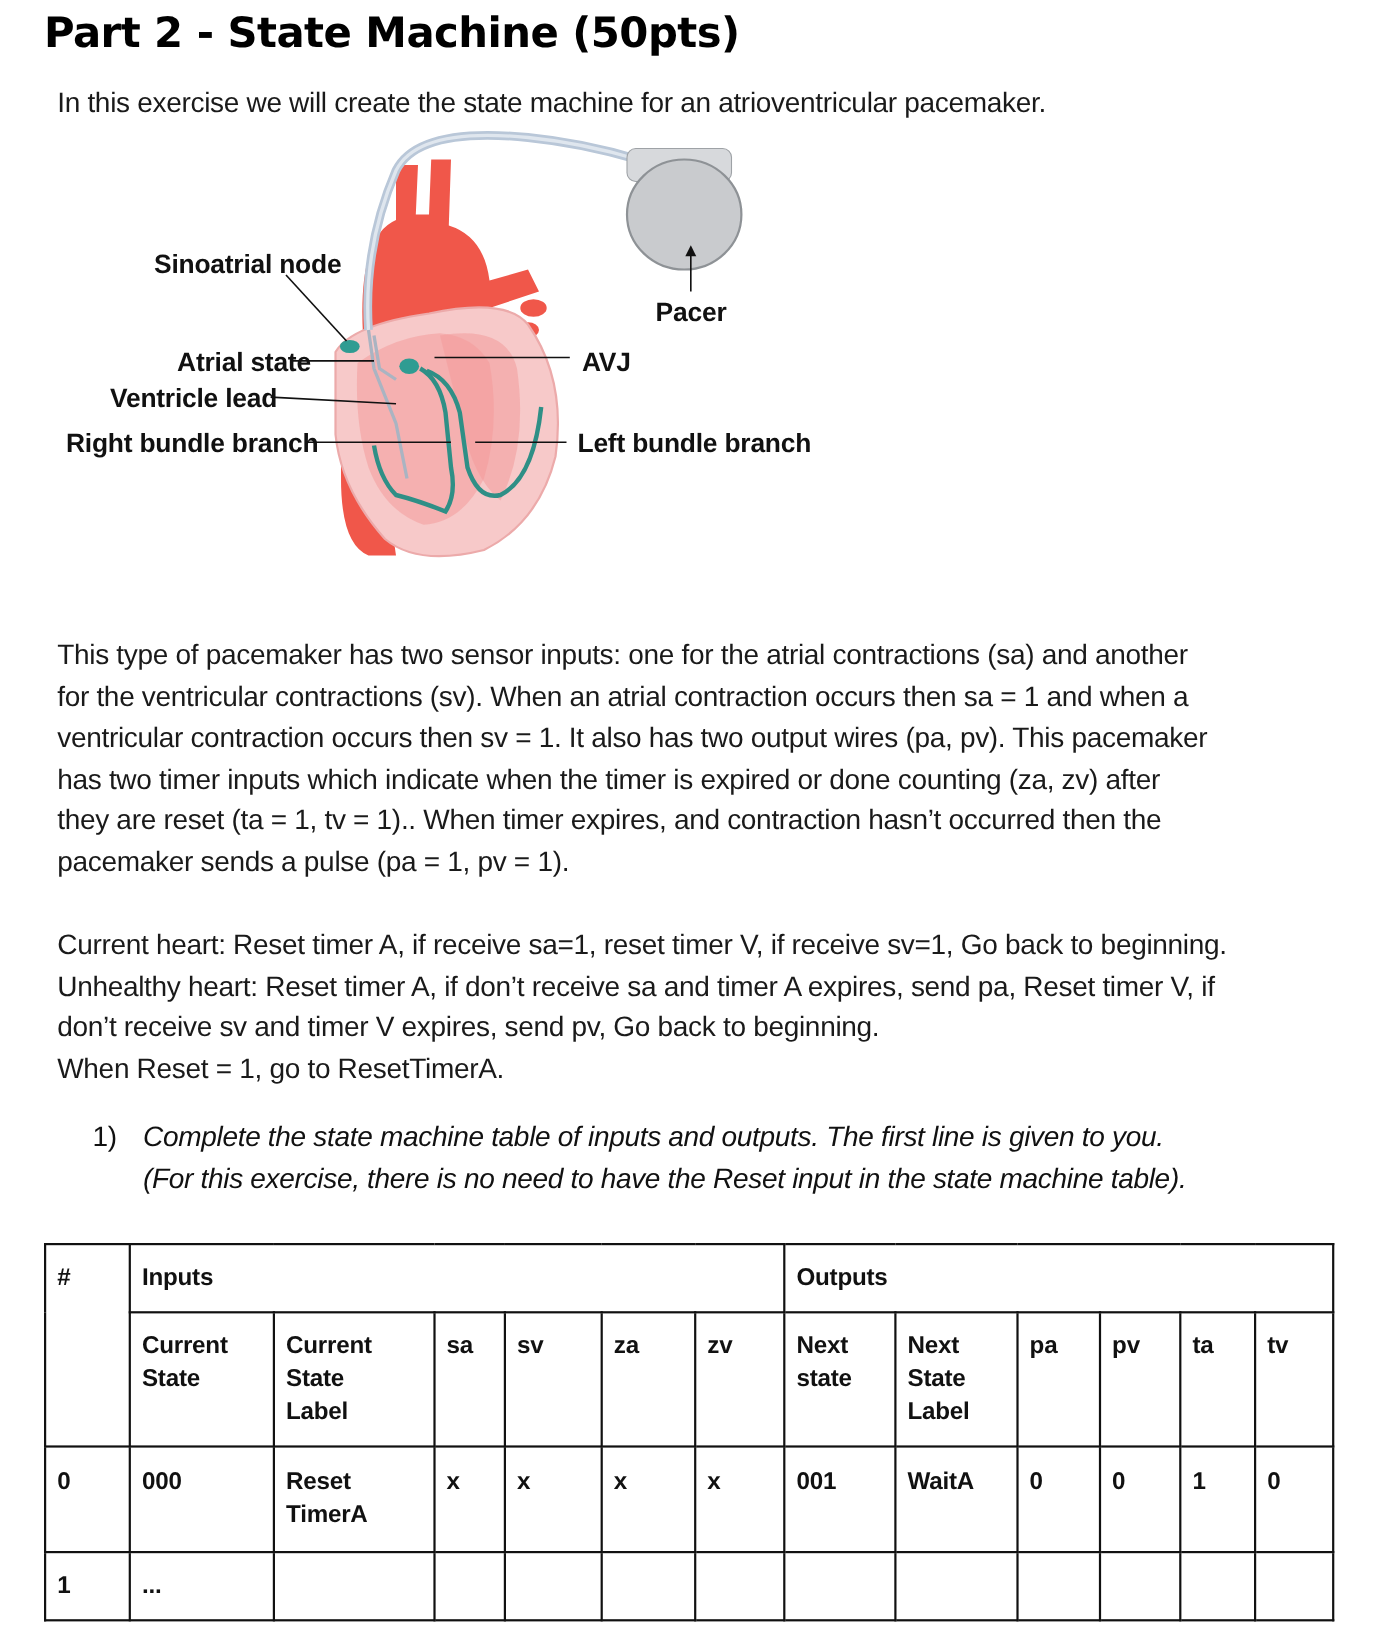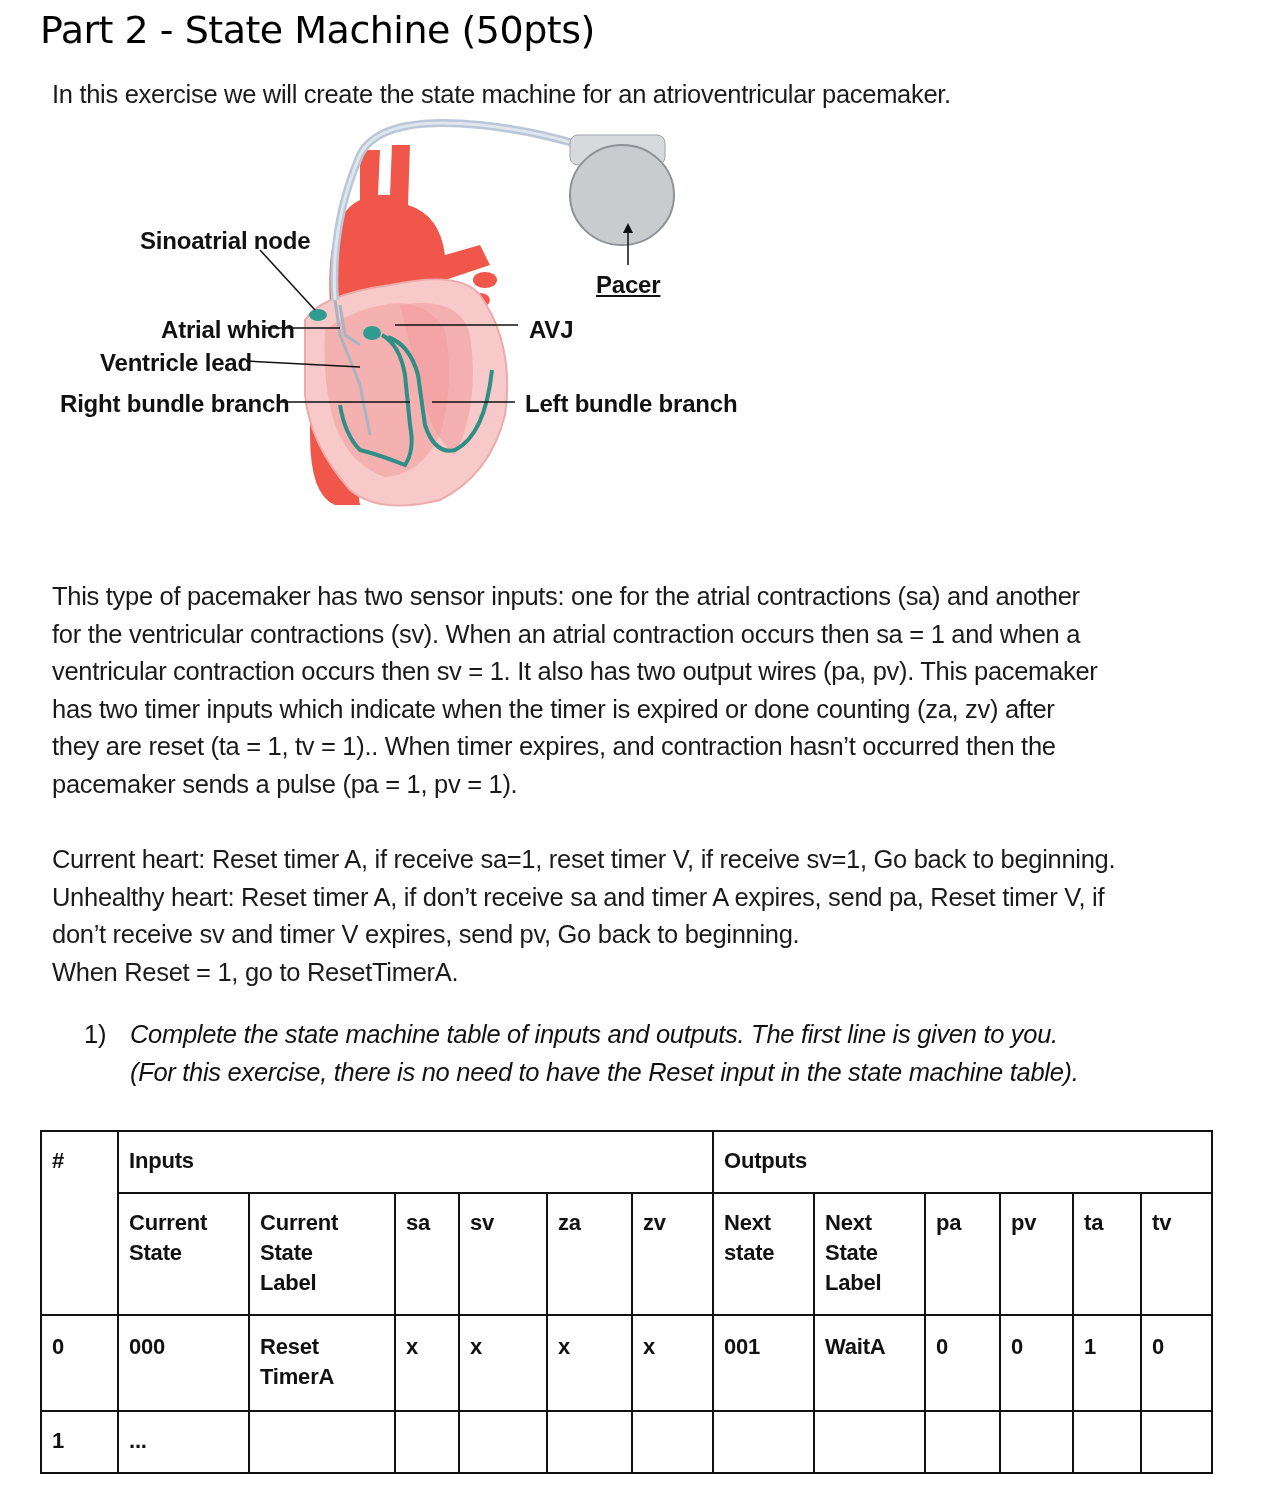--- a/index.html
+++ b/index.html
@@ -1,17 +1,17 @@
 <!DOCTYPE html>
 <html><head>
 <meta charset="utf-8">
 <style>
   html, body { margin:0; padding:0; background:#ffffff; }
   body { width:1262px; height:1485px; position:relative; overflow:hidden; color:#111; font-family:"Liberation Sans", sans-serif; }
-  .title { position:absolute; left:40px; top:8px; font-family:"DejaVu Sans", sans-serif; font-weight:normal; font-size:38px; letter-spacing:-0.5px; color:#000; margin:0; }
+  .title { position:absolute; left:40px; top:8px; font-family:"DejaVu Sans", sans-serif; font-weight:bold; font-size:38px; letter-spacing:-0.5px; color:#000; margin:0; }
   .p { position:absolute; left:40px; margin:12px; font-size:25.5px; line-height:37.5px; color:#1a1a1a; letter-spacing:-0.3px; white-space:nowrap; }
   .intro { top:64px; }
   .para1 { top:566px; }
   .para2 { top:829px; }
   .q { position:absolute; left:84px; top:1016px; font-size:25.5px; line-height:37.5px; letter-spacing:-0.3px; white-space:nowrap; }
   .q .num { position:absolute; left:0; top:0; }
   .q .txt { position:absolute; left:46px; top:0;font-style:italic; }
   
   .figure { position:absolute; left:60px; top:105px; width:665px; height:410px; }
   .fig-label { position:absolute; font-family:"Liberation Sans", sans-serif; font-weight:bold; font-size:24px; color:#111; white-space:nowrap; letter-spacing:-0.2px; }
@@ -59,22 +59,22 @@
     <line x1="200" y1="145" x2="255" y2="205" stroke="#111" stroke-width="1.5"></line>
     <line x1="205" y1="223" x2="280" y2="223" stroke="#111" stroke-width="1.5"></line>
     <line x1="186" y1="256" x2="300" y2="262" stroke="#111" stroke-width="1.5"></line>
     <line x1="218" y1="297" x2="350" y2="297" stroke="#111" stroke-width="1.5"></line>
     <line x1="455" y1="297" x2="372" y2="297" stroke="#111" stroke-width="1.5"></line>
     <line x1="458" y1="220" x2="335" y2="220" stroke="#111" stroke-width="1.5"></line>
     <line x1="568" y1="160" x2="568" y2="122" stroke="#111" stroke-width="1.5"></line>
     <polygon points="568,118 563,128 573,128" fill="#111"></polygon>
   </svg>
   <span class="fig-label" style="left:80px; top:122px;">Sinoatrial node</span>
-  <span class="fig-label" style="left:536px; top:166px;text-decoration:underline;">Pacer</span>
-  <span class="fig-label" style="left:101px; top:211px;">Atrial which</span>
+  <span class="fig-label" style="left:536px; top:166px;">Pacer</span>
+  <span class="fig-label" style="left:101px; top:211px;">Atrial state</span>
   <span class="fig-label" style="left:469px; top:211px;">AVJ</span>
   <span class="fig-label" style="left:40px; top:244px;">Ventricle lead</span>
   <span class="fig-label" style="left:0px; top:285px;">Right bundle branch</span>
   <span class="fig-label" style="left:465px; top:285px;">Left bundle branch</span>
 </div>
 
 <div class="p para1">
   <div>This type of pacemaker has two sensor inputs:  one for the atrial contractions (sa) and another</div>
   <div>for the ventricular contractions (sv).  When an atrial contraction occurs then sa = 1 and when a</div>
   <div>ventricular contraction occurs then sv = 1. It also has two output wires (pa, pv).  This pacemaker</div>

